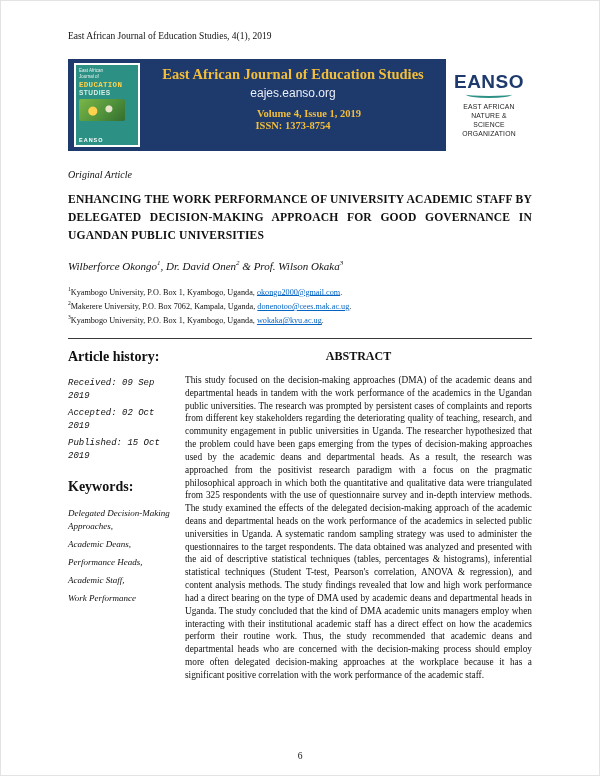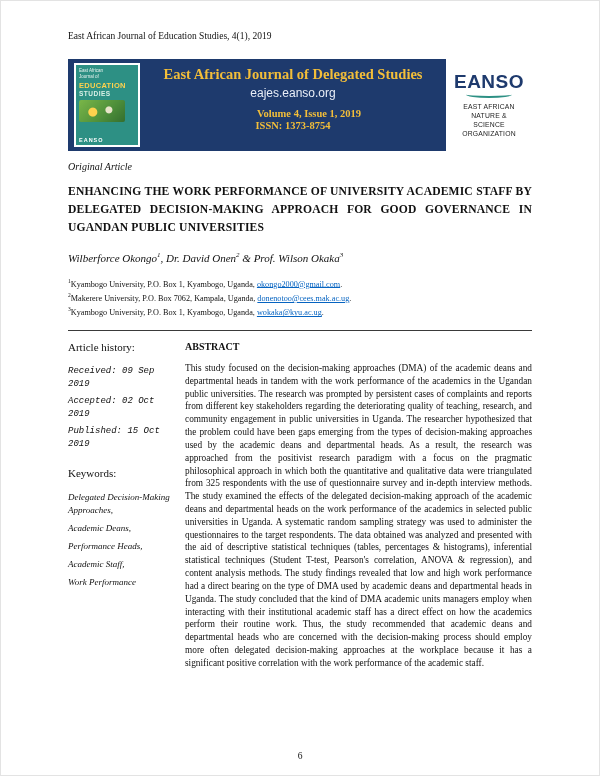--- a/index.html
+++ b/index.html
@@ -32,21 +32,21 @@
     width: 66px;
     flex: 0 0 auto;
   }
   .cover {
     background: #2d9084;
     width: 100%; height: 100%;
     padding: 3px 2px 2px 3px;
     display: flex; flex-direction: column;
   }
   .cover-tiny { font-family: "Liberation Sans", sans-serif; font-size: 4.5px; color: #e8f4ef; line-height: 1.3; }
-  .cover-edu { font-family: Liberation Sans, sans-serif; font-size: 7.5px; font-weight: bold; color: #ffd24d; letter-spacing: .3px; margin-top: 1px;}
+  .cover-edu { font-family: Liberation Mono, monospace; font-size: 7.5px; font-weight: bold; color: #ffd24d; letter-spacing: .3px; margin-top: 1px;}
   .cover-stu { font-family: "Liberation Sans", sans-serif; font-size: 6.5px; font-weight: bold; color: #d8f0e6; letter-spacing: .5px; }
   .cover-photo {
     margin-top: 3px;
     width: 46px; height: 22px;
     border-radius: 2px;
     background:
       radial-gradient(circle at 30% 55%, #ffd24d 0 4px, rgba(0,0,0,0) 5px),
       radial-gradient(circle at 65% 45%, #e8e4c9 0 3px, rgba(0,0,0,0) 4px),
       linear-gradient(135deg, #7ab648 0%, #4e8f3a 60%, #346e2e 100%);
   }
@@ -70,45 +70,45 @@
   }
   .org-swoosh {
     width: 46px; height: 7px;
     border-bottom: 2px solid #2d9084;
     border-radius: 0 0 50% 50%;
     margin: 0 0 4px 0;
   }
   .org-line { font-family: "Liberation Sans", sans-serif; font-size: 6.8px; color: #222; line-height: 1.35; letter-spacing: .2px; text-align: center;}
 
   
-  .type-label { font-style: italic; font-size: 10px; margin-top: 10px; }
+  .type-label { font-style: italic; font-size: 10px; margin-top: 18px; }
   .title {
     margin-top: 11px;
     font-size: 11.6px; font-weight: bold;
     line-height: 1.55;
     text-align: justify; text-align-last: left;
     letter-spacing: .15px;
   }
   .authors { margin-top: 14px; font-style: italic; font-size: 11px; }
   .authors sup { font-size: 7px; }
   .affiliations { margin-top: 13px; font-size: 8.2px; line-height: 1.55; }
   .affiliations sup { font-size: 5.5px; }
   .email { color: #0563c1; text-decoration: underline; cursor: pointer; }
   .rule { border: none; border-top: 1px solid #3a3a3a; margin-top: 10px; }
 
   
   .columns { display: flex; margin-top: 10px; }
   .sidebar { flex: 0 0 104px; margin-right: 13px; }
-  .side-label { font-weight: normal; font-size: 11px; }
+  .side-label { font-weight: bold; font-size: 14px; }
   .side-label.kw { margin-top: 16px; }
   .side-gap { height: 12px; }
   .side-italic { font-style: italic; font-size: 9px; line-height: 1.45; margin-bottom: 4px; font-family: Liberation Mono, monospace; }
   .kw-item { font-style: italic; font-size: 9px; line-height: 1.45; margin-bottom: 5px; }
   .abstract { flex: 1 1 auto; }
-  .abstract-label { font-weight: bold; font-size: 10px; margin-bottom: 10px; }
+  .abstract-label { font-weight: bold; font-size: 12px; margin-bottom: 10px; text-align: center; }
   .abstract-text { font-size: 9.3px; line-height: 1.38; text-align: justify; }
 
   .page-number {
     position: absolute;
     bottom: 14px; left: 0; right: 0;
     text-align: center; font-size: 9.5px;
   }
 </style>
 </head>
 <body>
@@ -122,21 +122,21 @@
       <div class="cover">
         <div class="cover-tiny">East African</div>
         <div class="cover-tiny">Journal of</div>
         <div class="cover-edu">EDUCATION</div>
         <div class="cover-stu">STUDIES</div>
         <div class="cover-photo"></div>
         <div class="cover-logo">EANSO</div>
       </div>
     </div>
     <div class="banner-center">
-      <div class="banner-title">East African Journal of Delegated Studies</div>
+      <div class="banner-title">East African Journal of Education Studies</div>
       <div class="banner-site">eajes.eanso.org</div>
       <div class="banner-vol">Volume 4, Issue 1, 2019</div>
       <div class="banner-issn">ISSN: 1373-8754</div>
     </div>
     <div class="org-box">
       <div class="org-logo">EANSO</div>
       <div class="org-swoosh"></div>
       <div class="org-line">EAST AFRICAN</div>
       <div class="org-line">NATURE &amp;</div>
       <div class="org-line">SCIENCE</div>

